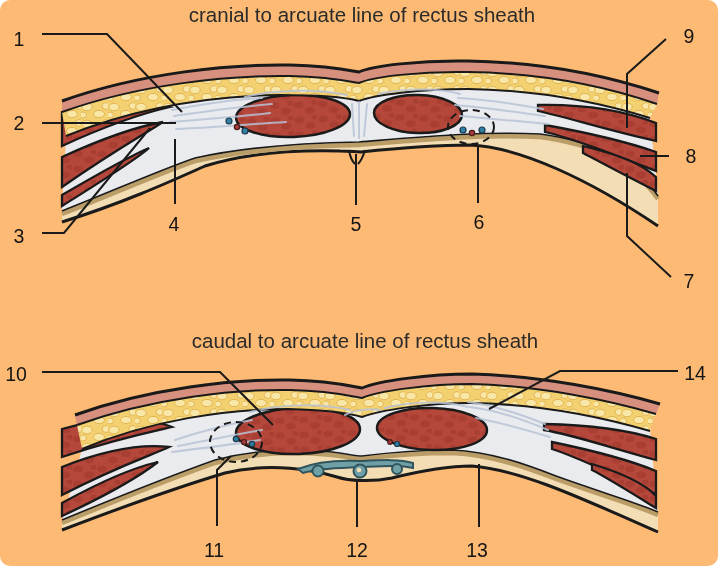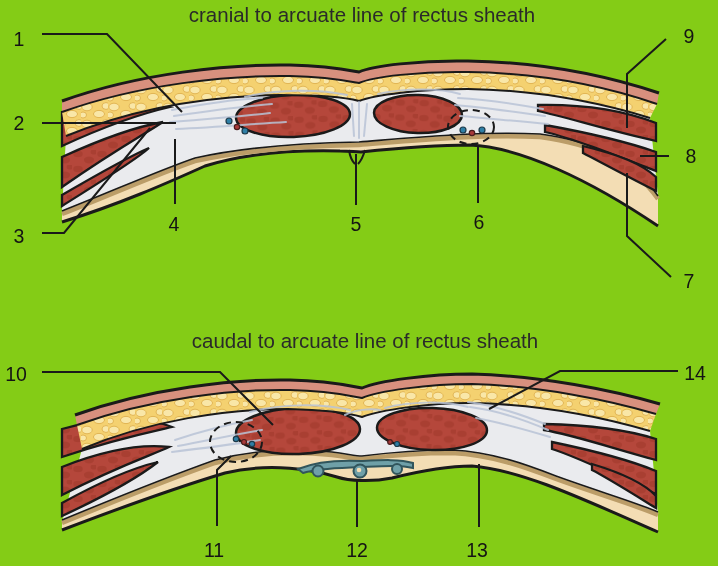--- a/index.html
+++ b/index.html
@@ -1,17 +1,17 @@
 <!DOCTYPE html>
 <html style="--outline: #1a1a1a; --skin: #d8907e; --fat: #f4d170; --fat_blob: #f9e7a8; --fascia: #eaebee; --fascia_streak: #b9c3d6; --muscle: #b5473b; --tan: #bb9d68; --cream: #f3ddb4; --teal: #6fa0a8; --vessel_blue: #2f7fa6; --vessel_red: #a83a3a; --label_text: #141414;"><head>
 <meta charset="utf-8">
 <style>
   html,body{margin:0;padding:0;background:#ffffff;}
-  .stage{position:relative;width:718px;height:566px;background:#84cc16;overflow:hidden;
-         font-family:"Liberation Sans",sans-serif;}
+  .stage{position:relative;width:718px;height:566px;background:#fdba74;overflow:hidden;
+         font-family:"Liberation Sans",sans-serif;border-radius:10px;}
   svg{display:block;}
   .title-text{font-family:"Liberation Sans",sans-serif;font-size:20.5px;fill:#2a2a2a;}
   .num-text{font-family:"Liberation Sans",sans-serif;font-size:19.5px;fill:#141414;}
   .leader{fill:none;stroke:var(--outline);stroke-width:2;stroke-linejoin:miter;}
   .dash{fill:none;stroke:var(--outline);stroke-width:2;stroke-dasharray:7 5;}
   .ol2{fill:none;stroke:var(--outline);stroke-width:2;}
   .ol3{fill:none;stroke:var(--outline);stroke-width:3;}
   .ol15{fill:none;stroke:var(--outline);stroke-width:1.6;}
   .tanline{fill:none;stroke:var(--tan);stroke-width:4.5;}
   .fill-skin{fill:var(--skin);}

